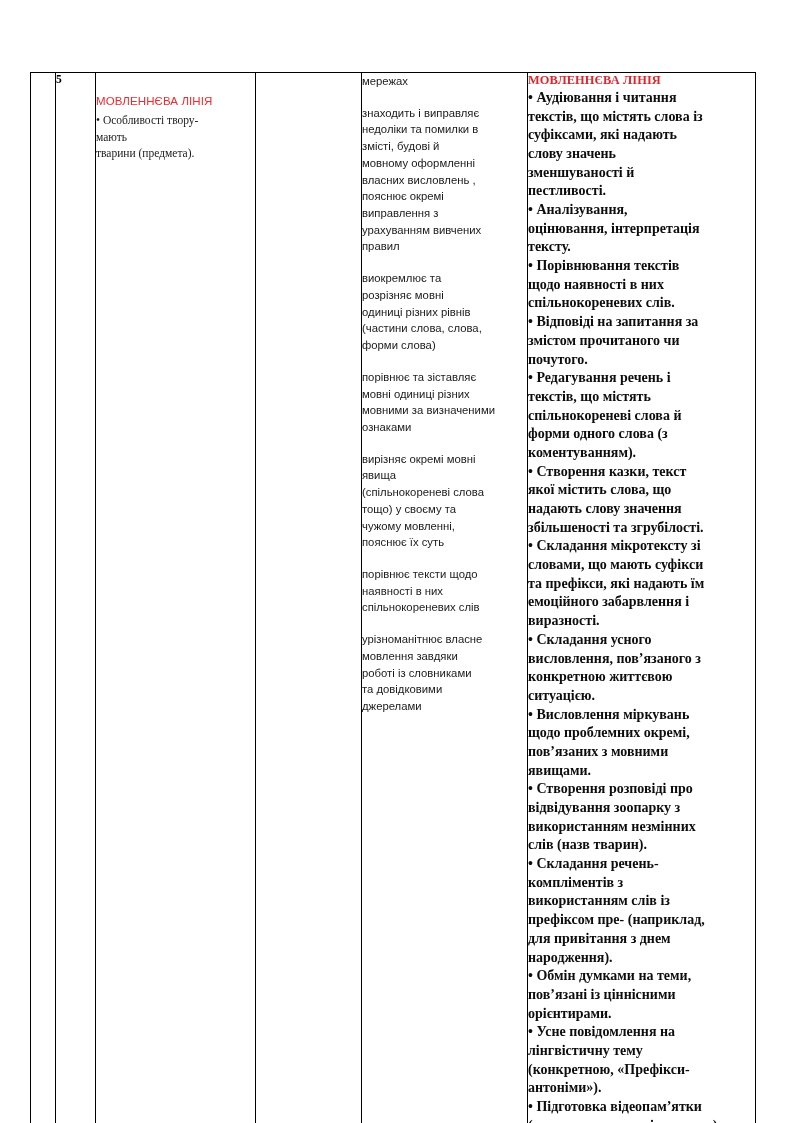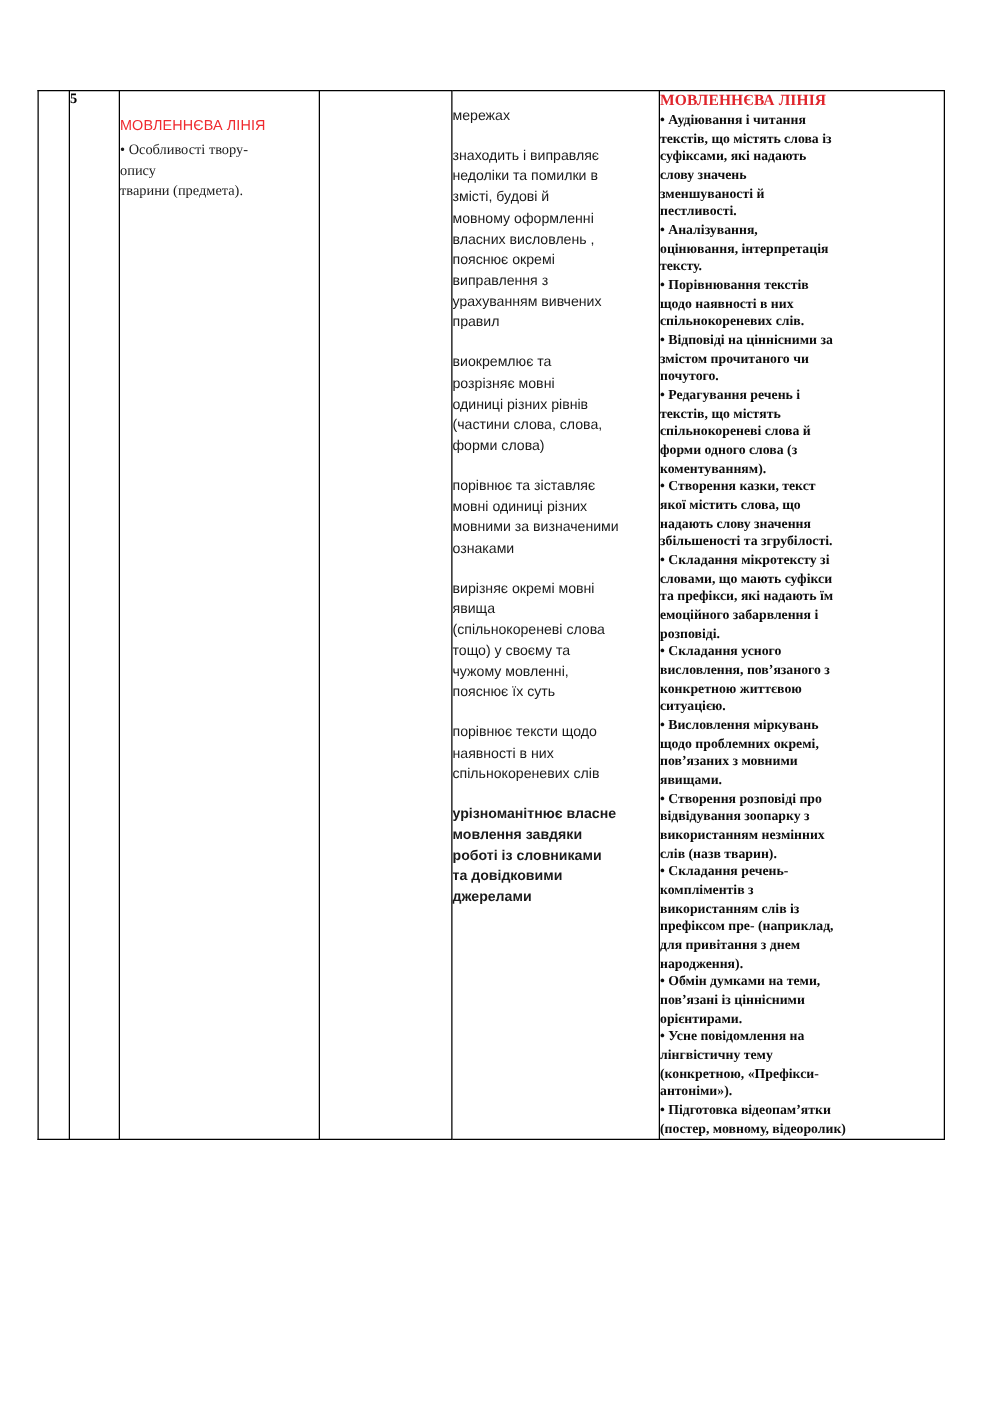--- a/index.html
+++ b/index.html
@@ -87,41 +87,41 @@
 
   
   .cell-skills {
     padding: 8px 6px 6px 7px;
   }
   .skill-par {
     font-family: "Liberation Sans", sans-serif;
     font-size: 11.3px;
     color: #1a1a1a;
     line-height: 1.48;
-    margin: 12px 0 15px 0;
+    margin: 0 0 15px 0;
     white-space: pre-wrap;
   }
-  .skill-par:last-child { margin-bottom: 0; font-weight: bold; }
+  .skill-par:last-child { margin-bottom: 0; }
 
   
   .cell-speech {
     padding: 6px 5px 6px 7px;
   }
   .speech-heading {
     font-family: "Liberation Serif", serif;
     font-size: 12.4px;
     font-weight: bold;
     color: #e0252c;
     line-height: 1.28;
     margin: 0 0 0 0;
     letter-spacing: 0.1px;
   }
   .speech-item {
     font-family: "Liberation Serif", serif;
-    font-size: 11px;
+    font-size: 14px;
     font-weight: bold;
     color: #0d0d0d;
     line-height: 1.335;
     margin: 0;
     text-indent: 0;
     white-space: pre-wrap;
   }
 </style>
 </head>
 <body>
@@ -144,21 +144,21 @@
 
         <td class="cell-num">
           <div class="row-number">
             <span>5</span>
           </div>
         </td>
 
         <td class="cell-topic">
           <div class="topic-heading">МОВЛЕННЄВА ЛІНІЯ</div>
           <div class="topic-line">• Особливості твору-</div>
-          <div class="topic-line">опису</div>
+          <div class="topic-line">мають</div>
           <div class="topic-line">тварини (предмета).</div>
         </td>
 
         <td class="cell-blank"></td>
 
         <td class="cell-skills">
           <p class="skill-par">мережах</p>
           <p class="skill-par">знаходить і виправляє
 недоліки та помилки в
 змісті, будові й
@@ -200,37 +200,37 @@
 суфіксами, які надають
 слову значень
 зменшуваності й
 пестливості.</p>
           <p class="speech-item">• Аналізування,
 оцінювання, інтерпретація
 тексту.</p>
           <p class="speech-item">• Порівнювання текстів
 щодо наявності в них
 спільнокореневих слів.</p>
-          <p class="speech-item">• Відповіді на ціннісними за
+          <p class="speech-item">• Відповіді на запитання за
 змістом прочитаного чи
 почутого.</p>
           <p class="speech-item">• Редагування речень і
 текстів, що містять
 спільнокореневі слова й
 форми одного слова (з
 коментуванням).</p>
           <p class="speech-item">• Створення казки, текст
 якої містить слова, що
 надають слову значення
 збільшеності та згрубілості.</p>
           <p class="speech-item">• Складання мікротексту зі
 словами, що мають суфікси
 та префікси, які надають їм
 емоційного забарвлення і
-розповіді.</p>
+виразності.</p>
           <p class="speech-item">• Складання усного
 висловлення, пов’язаного з
 конкретною життєвою
 ситуацією.</p>
           <p class="speech-item">• Висловлення міркувань
 щодо проблемних окремі,
 пов’язаних з мовними
 явищами.</p>
           <p class="speech-item">• Створення розповіді про
 відвідування зоопарку з

